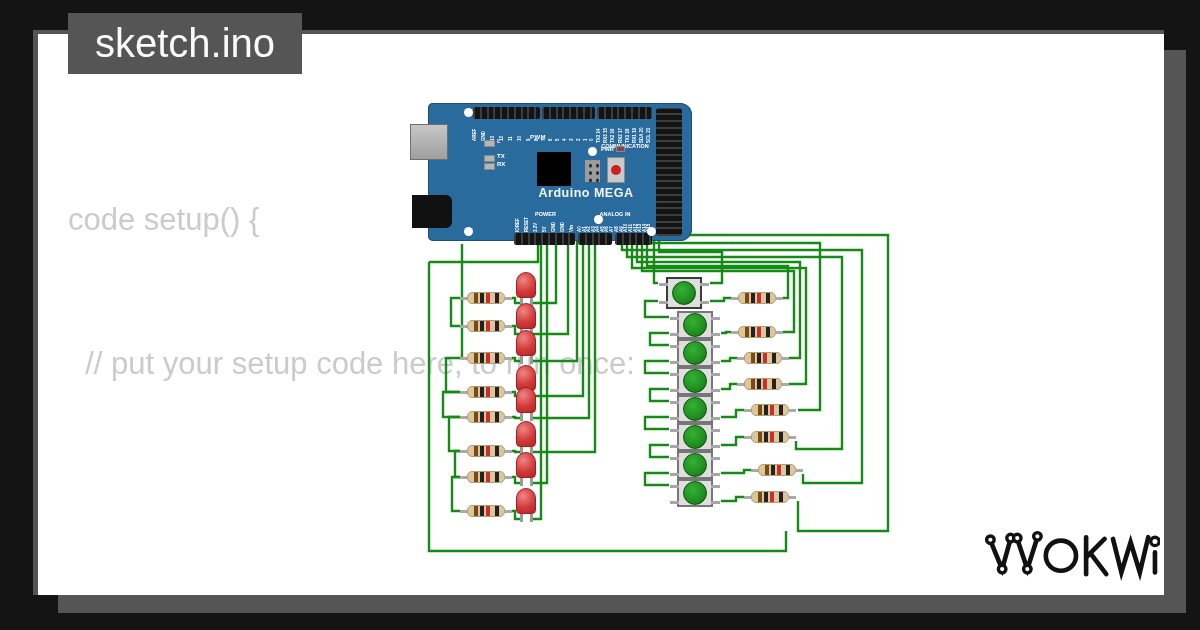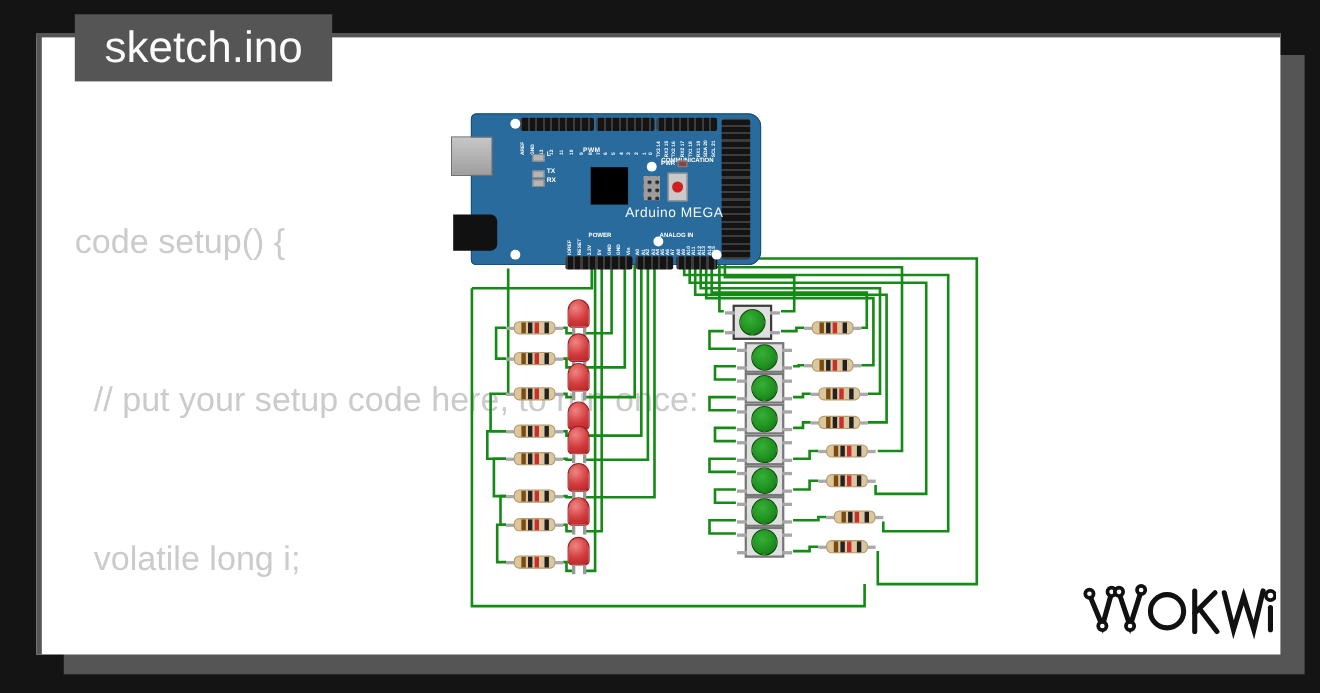--- a/index.html
+++ b/index.html
@@ -70,22 +70,22 @@
   .chip{position:absolute;left:109px;top:49px;width:34px;height:34px;background:#000;}
   .icsp{position:absolute;left:157px;top:57px;width:15px;height:22px;background:#9c9c9c;
        background-image:radial-gradient(circle,#2b2b2b 1.6px,transparent 1.8px);
        background-size:7px 7.4px;background-position:2px 2px;}
   .reset{position:absolute;left:179px;top:54px;width:18px;height:26px;background:#c9c9c9;
        border:1px solid #8a8a8a;box-sizing:border-box;}
   .reset i{position:absolute;left:50%;top:50%;width:10px;height:10px;margin:-5px 0 0 -5px;
        border-radius:50%;background:#cf2020;}
   .sled{position:absolute;width:9px;height:5px;background:#b5b5b5;border:0.5px solid #888;}
   .btext{position:absolute;color:#fff;font-weight:bold;}
-  .board-title{position:absolute;left:105px;top:83px;width:160px;text-align:center;
-       color:#f2f6f9;font-weight:normal;font-size:12.5px;letter-spacing:.5px;}
+  .board-title{position:absolute;left:78px;top:83px;width:160px;text-align:center;
+       color:#f2f6f9;font-weight:bold;font-size:12.5px;letter-spacing:.5px;}
   .pin-row{position:absolute;display:flex;justify-content:space-between;}
   .pin-row span{writing-mode:vertical-rl;transform:rotate(180deg);
        font-size:4.5px;line-height:1;color:#fff;font-weight:bold;letter-spacing:0;}
   .grp{font-size:6px;letter-spacing:.4px;}
 
   
   .logo{position:absolute;left:982px;top:526px;width:178px;height:56px;z-index:2;}
   .logo svg{width:100%;height:100%;}
   .logo .stroke{fill:none;stroke:var(--logo,#111);stroke-width:5.5;stroke-linecap:round;}
   .logo .node{fill:#fff;stroke:var(--logo,#111);stroke-width:4;}
@@ -93,21 +93,20 @@
 </style>
 </head>
 <body>
 
 <div class="shadow"></div>
 
 <div class="panel">
   <div class="code">
     <div>code setup() {</div>
     <div>  // put your setup code here, to run once:</div>
-    <div>  volatile long i;</div>
     
     
     
     
     
     
     
     
   </div>
 </div>

